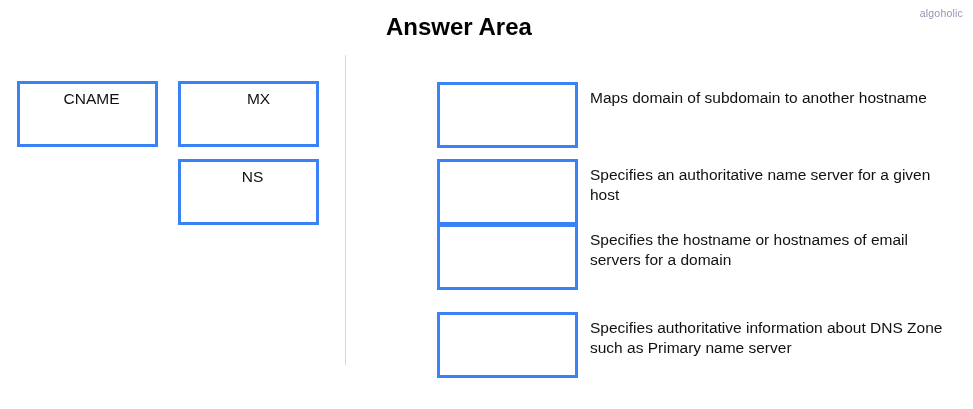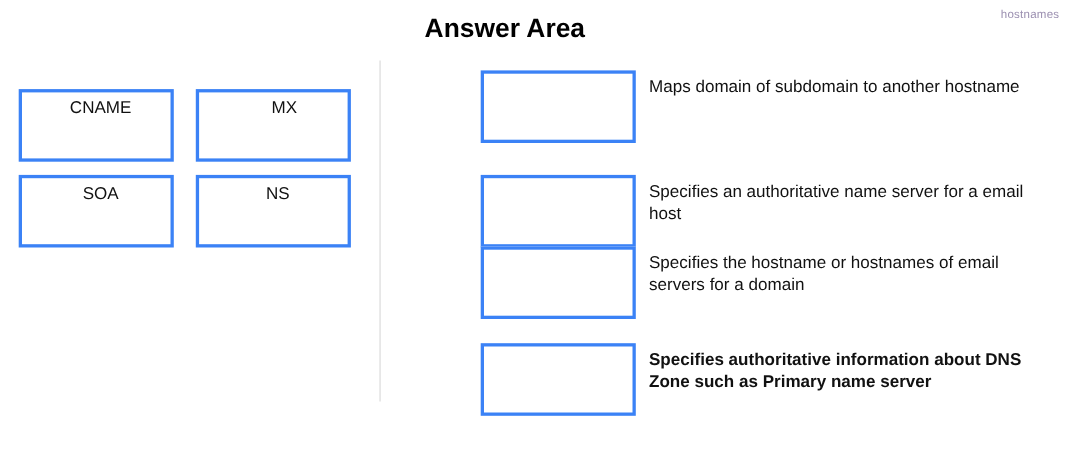--- a/index.html
+++ b/index.html
@@ -81,24 +81,24 @@
   .opt-2 { left: 17px;  top: 159px; }
   .opt-3 { left: 178px; top: 159px; }
 
   
   .answer-row {
     position: absolute;
     left: 437px;
     width: 520px;
     height: 66px;
   }
-  .row-0 { top: 64px;  }
+  .row-0 { top: 82px;  }
   .row-1 { top: 159px; }
   .row-2 { top: 224px; }
-  .row-3 { top: 312px; font-weight: bold; }
+  .row-3 { top: 312px; }
 
   .drop-box {
     position: absolute;
     left: 0;
     top: 0;
     width: 141px;
     height: 66px;
   }
 
   .answer-desc {
@@ -109,50 +109,47 @@
     font-size: 15.5px;
     line-height: 1.32;
     color: #111111;
   }
 </style>
 </head>
 <body>
 
 <div id="canvas">
 
-  <div class="watermark">hostnames</div>
+  <div class="watermark">algoholic</div>
 
   <div class="answer-area-title">Answer Area</div>
 
   <div class="divider"></div>
 
   <div class="box option-box opt-0">
     <span class="option-label">CNAME</span>
   </div>
 
   <div class="box option-box opt-1">
     <span class="option-label">MX</span>
   </div>
 
-  <div class="box option-box opt-2">
-    <span class="option-label">SOA</span>
-  </div>
 
   <div class="box option-box opt-3">
     <span class="option-label">NS</span>
   </div>
 
   <div class="answer-row row-0">
     <div class="box drop-box"></div>
     <div class="answer-desc">Maps domain of subdomain to another hostname</div>
   </div>
 
   <div class="answer-row row-1">
     <div class="box drop-box"></div>
-    <div class="answer-desc">Specifies an authoritative name server for a email host</div>
+    <div class="answer-desc">Specifies an authoritative name server for a given host</div>
   </div>
 
   <div class="answer-row row-2">
     <div class="box drop-box"></div>
     <div class="answer-desc">Specifies the hostname or hostnames of email servers for a domain</div>
   </div>
 
   <div class="answer-row row-3">
     <div class="box drop-box"></div>
     <div class="answer-desc">Specifies authoritative information about DNS Zone such as Primary name server</div>

